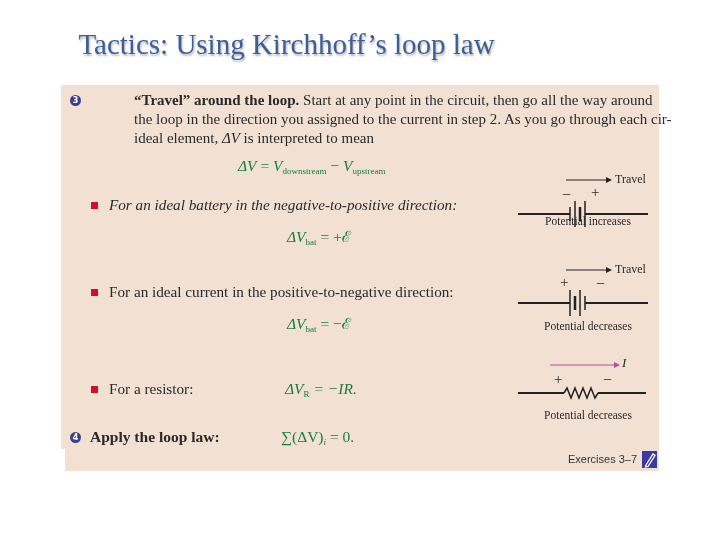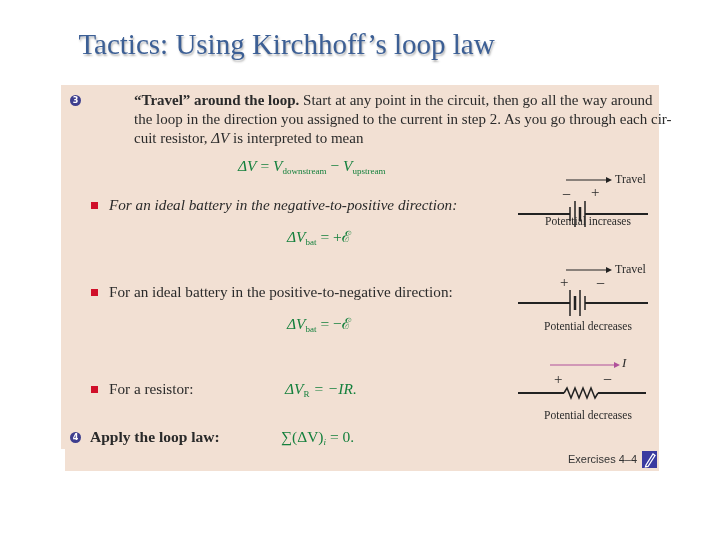--- a/index.html
+++ b/index.html
@@ -63,21 +63,21 @@
 
 <div class="title">Tactics: Using Kirchhoff’s loop law</div>
 
 <div class="panel">
   <div class="strip-left"></div>
 
   <div class="step-num" style="left:9px; top:10px;">3</div>
   <div class="para">
     <b>“Travel” around the loop.</b><span> Start at any point in the circuit, then go all the way around</span><br>
     <span>the loop in the direction you assigned to the current in step 2. As you go through each cir-</span><br>
-    <span>cuit resistor, </span><i>ΔV</i><span> is interpreted to mean</span>
+    <span>ideal element, </span><i>ΔV</i><span> is interpreted to mean</span>
   </div>
   <div class="eq" style="left:177px; top:72px;">
     <i>ΔV</i><span> = </span><i>V</i><sub>downstream</sub><span> − </span><i>V</i><sub>upstream</sub>
   </div>
 
   <div class="bullet-sq" style="left:30px; top:117px;"></div>
   <div class="bullet-text" style="left:48px; top:111px;font-style:italic;">For an ideal battery in the negative-to-positive direction:</div>
   <div class="eq" style="left:226px; top:140px;">
     <i>ΔV</i><sub>bat</sub><span> = +ℰ</span>
   </div>
@@ -92,21 +92,21 @@
       <line x1="67" y1="28" x2="67" y2="54" stroke="#222" stroke-width="1.5"></line>
       <line x1="67" y1="41" x2="130" y2="41" stroke="#222" stroke-width="2"></line>
     </svg>
     <div style="position:absolute;left:97px;top:-1px;font-size:12px;">Travel</div>
     <div style="position:absolute;left:44px;top:13px;font-size:16px;">−</div>
     <div style="position:absolute;left:73px;top:11px;font-size:15px;">+</div>
     <div class="fig-caption" style="top:42px;">Potential increases</div>
   </div>
 
   <div class="bullet-sq" style="left:30px; top:204px;"></div>
-  <div class="bullet-text" style="left:48px; top:198px;">For an ideal battery in the positive-to-negative direction:</div>
+  <div class="bullet-text" style="left:48px; top:198px;">For an ideal current in the positive-to-negative direction:</div>
   <div class="eq" style="left:226px; top:227px;">
     <i>ΔV</i><sub>bat</sub><span> = −ℰ</span>
   </div>
   <div class="fig" style="left:457px; top:178px;">
     <svg width="140" height="56" style="position:absolute;left:0;top:0;">
       <line x1="48" y1="7" x2="88" y2="7" stroke="#222" stroke-width="1"></line>
       <polygon points="88,4 94,7 88,10" fill="#222"></polygon>
       <line x1="0" y1="40" x2="52" y2="40" stroke="#222" stroke-width="2"></line>
       <line x1="52" y1="27" x2="52" y2="53" stroke="#222" stroke-width="1.5"></line>
       <line x1="57" y1="33" x2="57" y2="47" stroke="#222" stroke-width="2.5"></line>
@@ -138,19 +138,19 @@
     <div style="position:absolute;left:85px;top:18px;font-size:16px;">−</div>
     <div class="fig-caption" style="top:56px;">Potential decreases</div>
   </div>
 
   <div class="step-num" style="left:9px; top:347px;">4</div>
   <div class="step4-label" style="left:29px; top:343px;">Apply the loop law:</div>
   <div class="eq" style="left:220px; top:343px;">
     <span>∑(ΔV)</span><sub style="font-style:italic;">i</sub><span> = 0.</span>
   </div>
 
-  <div class="exercises">Exercises 4–4</div>
+  <div class="exercises">Exercises 3–7</div>
   <div class="pencil">
     <svg width="15" height="17" viewBox="0 0 15 17">
       <path d="M4 14 L11 3 L13 4.5 L6 15.5 L3.5 16 Z" fill="none" stroke="#ffffff" stroke-width="1.3"></path>
     </svg>
   </div>
 </div>
 
 </body></html>

